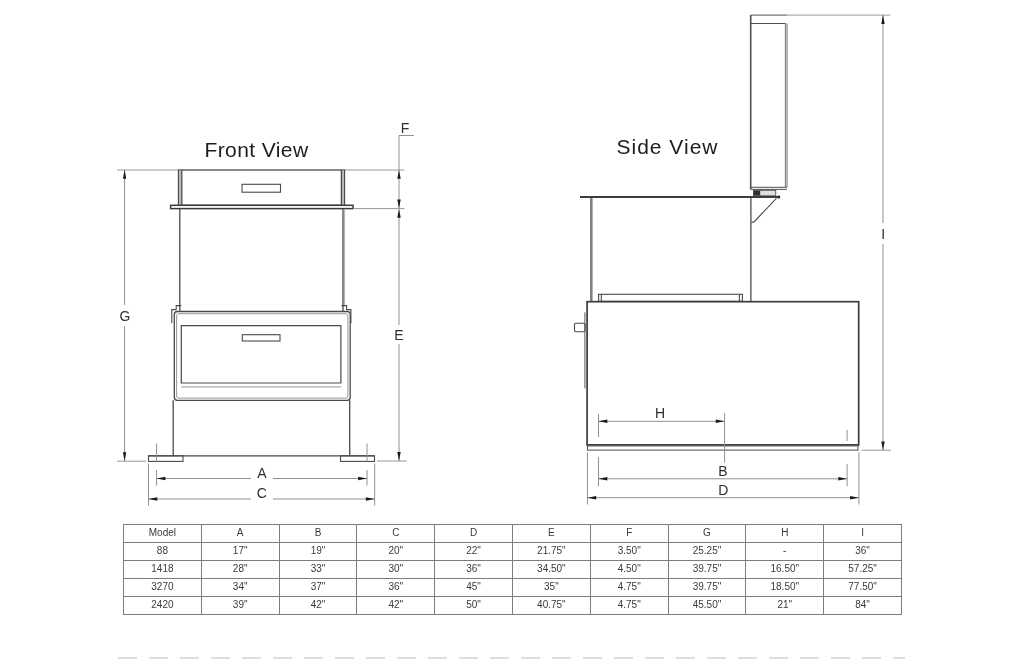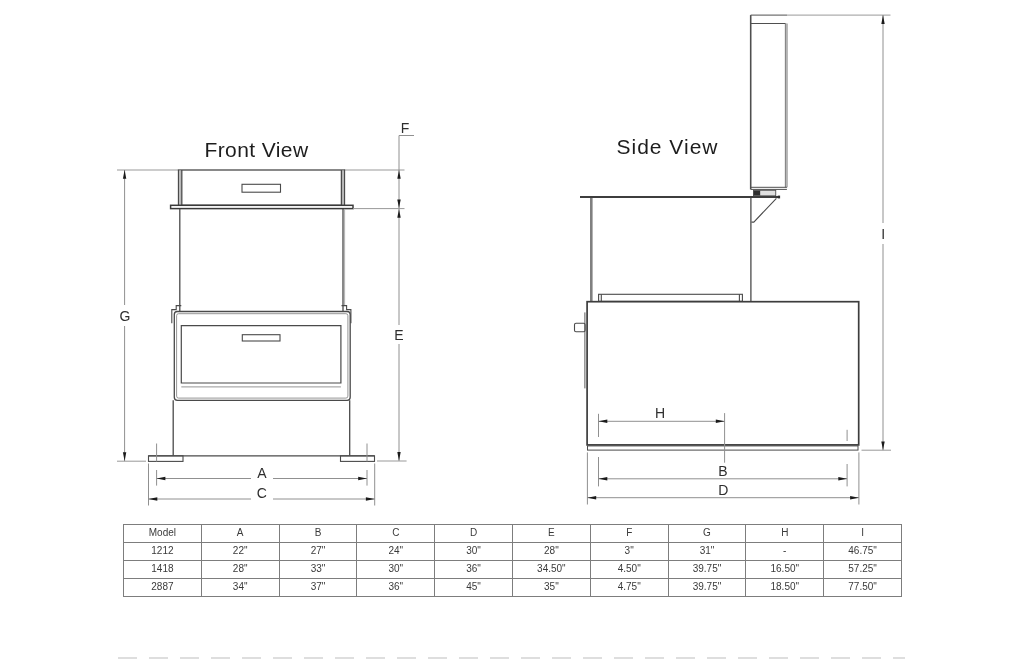--- a/index.html
+++ b/index.html
@@ -186,50 +186,62 @@
           <td>B</td>
           <td>C</td>
           <td>D</td>
           <td>E</td>
           <td>F</td>
           <td>G</td>
           <td>H</td>
           <td>I</td>
         </tr>
   <tr>
-          <td>1212</td>
+          <td>88</td>
+          <td>17"</td>
+          <td>19"</td>
+          <td>20"</td>
           <td>22"</td>
-          <td>27"</td>
-          <td>24"</td>
-          <td>30"</td>
-          <td>28"</td>
-          <td>3"</td>
-          <td>31"</td>
+          <td>21.75"</td>
+          <td>3.50"</td>
+          <td>25.25"</td>
           <td>-</td>
-          <td>46.75"</td>
+          <td>36"</td>
         </tr>
   <tr>
           <td>1418</td>
           <td>28"</td>
           <td>33"</td>
           <td>30"</td>
           <td>36"</td>
           <td>34.50"</td>
           <td>4.50"</td>
           <td>39.75"</td>
           <td>16.50"</td>
           <td>57.25"</td>
         </tr>
   <tr>
-          <td>2887</td>
+          <td>3270</td>
           <td>34"</td>
           <td>37"</td>
           <td>36"</td>
           <td>45"</td>
           <td>35"</td>
           <td>4.75"</td>
           <td>39.75"</td>
           <td>18.50"</td>
           <td>77.50"</td>
         </tr>
+  <tr>
+          <td>2420</td>
+          <td>39"</td>
+          <td>42"</td>
+          <td>42"</td>
+          <td>50"</td>
+          <td>40.75"</td>
+          <td>4.75"</td>
+          <td>45.50"</td>
+          <td>21"</td>
+          <td>84"</td>
+        </tr>
 </tbody>
     </table>
 </div>
 
 </body></html>

